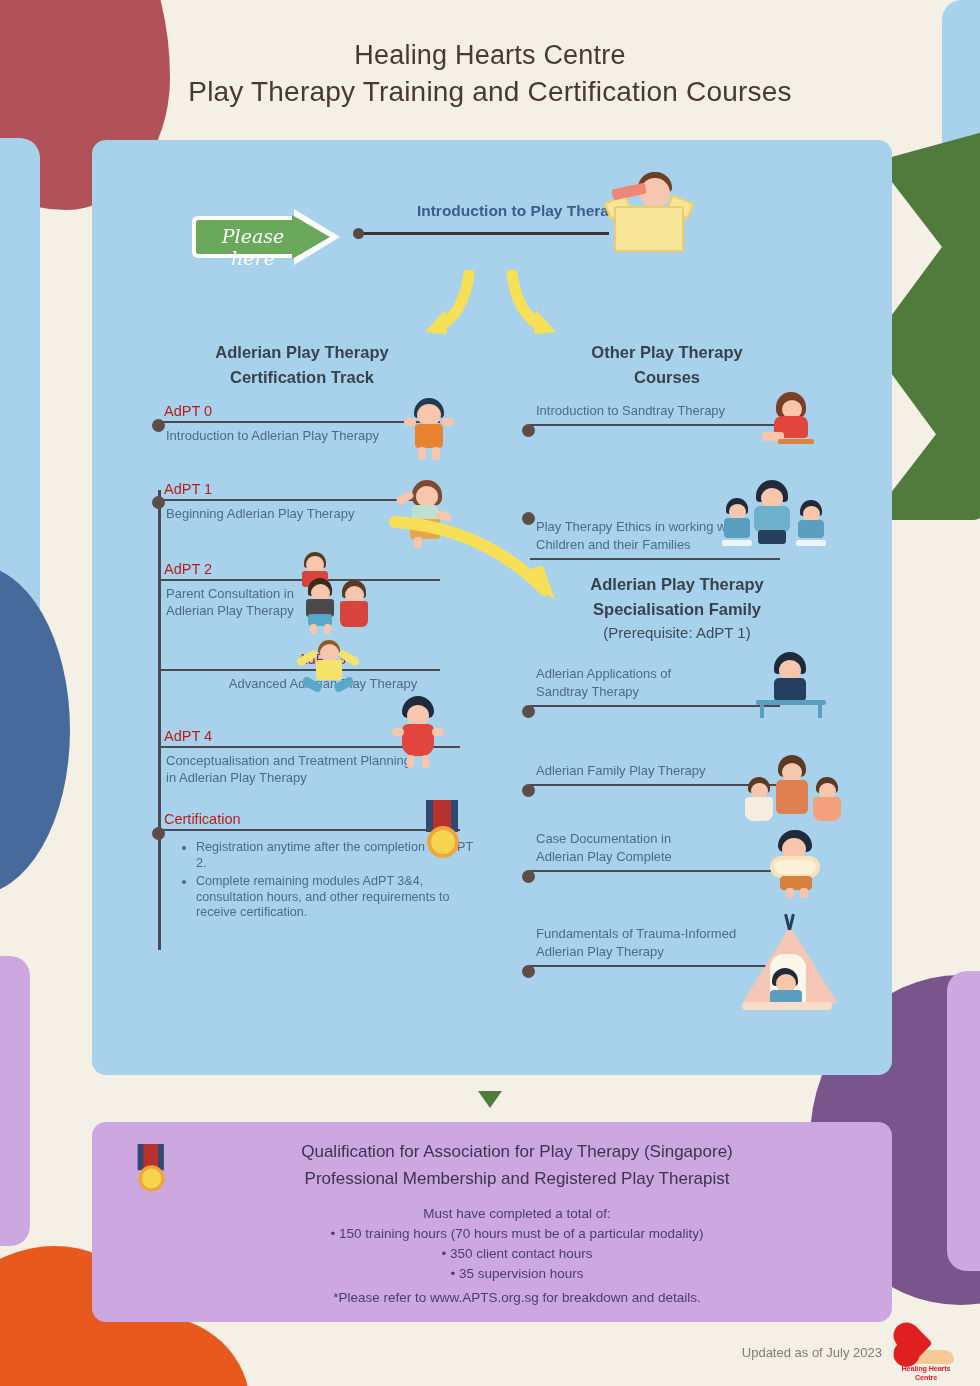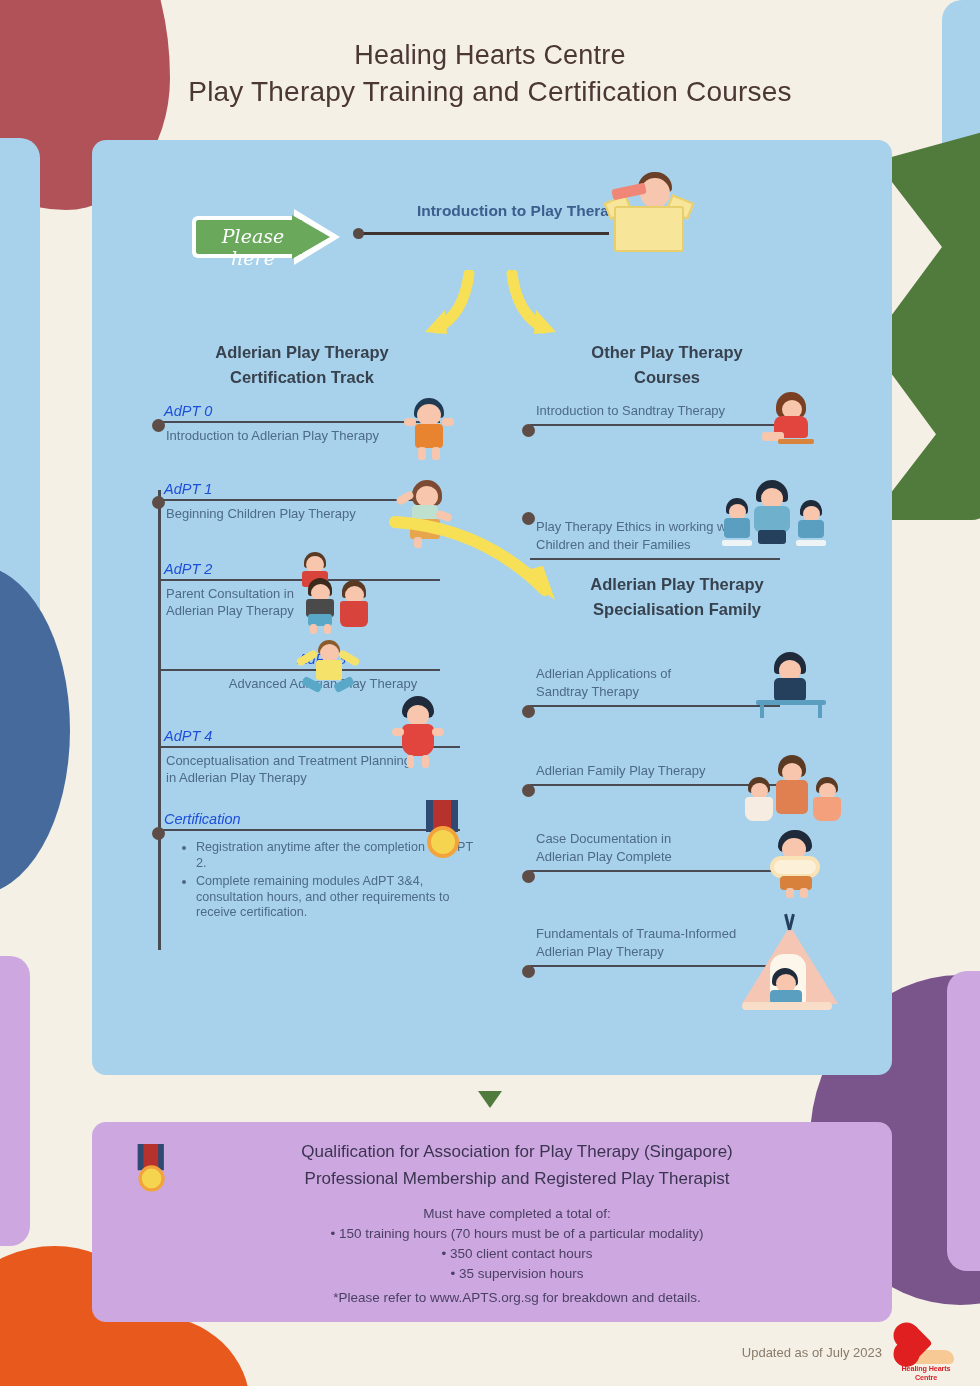--- a/index.html
+++ b/index.html
@@ -209,21 +209,21 @@
   }
   .spec-sub {
     position: absolute; left: 420px; top: 484px; width: 330px;
     text-align: center; font-size: 15px; font-weight: 400; color: #3d4a58;
   }
 
   
   .track { position: absolute; left: 58px; top: 262px; width: 330px; }
   .t-item { position: relative; }
   .t-code {
-    font-size: 14.5px; color: #1d4ed8; line-height: 19px; padding-left: 14px; font-style: italic;
+    font-size: 14.5px; color: #b91c1c; line-height: 19px; padding-left: 14px;
   }
   .t-rule { height: 2px; background: #4a4a52; width: 280px; margin-left: 10px; }
   .t-desc {
     font-size: 13px; color: #4d6a86; line-height: 17px;
     padding-left: 16px; padding-top: 4px;
   }
   .t-dot {
     position: absolute; left: 2px; top: 0px;
     width: 13px; height: 13px; border-radius: 50%;
     background: #5e4c46;
@@ -396,21 +396,21 @@
         <div class="t-rule"></div>
         <div class="t-desc">Introduction to Adlerian Play Therapy</div>
       </div>
 
       <div class="bracket" style="top:88px;height:460px;"></div>
 
       <div class="t-item" style="position:absolute;top:78px;left:0;width:330px;">
         <div class="t-code">AdPT 1</div>
         <div class="t-dot" style="top:16px;"></div>
         <div class="t-rule"></div>
-        <div class="t-desc">Beginning Children Play Therapy</div>
+        <div class="t-desc">Beginning Adlerian Play Therapy</div>
       </div>
 
       <div class="t-item" style="position:absolute;top:158px;left:0;width:330px;">
         <div class="t-code">AdPT 2</div>
         <div class="t-rule"></div>
         <div class="t-desc" style="white-space:pre-line;">Parent Consultation in
 Adlerian Play Therapy</div>
       </div>
 
       <div class="t-item" style="position:absolute;top:248px;left:0;width:330px;text-align:center;">
@@ -540,20 +540,21 @@
 
     <svg class="y-arrow-diag" viewBox="0 0 180 105">
       <path d="M8 22 C 70 26, 120 52, 158 90" stroke="#f7e055" stroke-width="12" fill="none" stroke-linecap="round"></path>
       <path d="M168 100 L130 72 L156 66 Z" fill="#f7e055"></path>
     </svg>
 
     <div class="spec-head">
       <div>Adlerian Play Therapy</div>
       <div>Specialisation Family</div>
     </div>
+    <div class="spec-sub">(Prerequisite: AdPT 1)</div>
 
     <div class="rcourse" style="left:428px;top:622px;">
       <div class="rc-text">Adlerian Family Play Therapy</div>
       <div class="rc-rule"></div>
       <div class="rc-dot" style="top:22px;"></div>
     </div>
 
     <div class="rcourse" style="left:428px;top:525px;">
       <div class="rc-text" style="white-space:pre-line;">Adlerian Applications of
 Sandtray Therapy</div>

